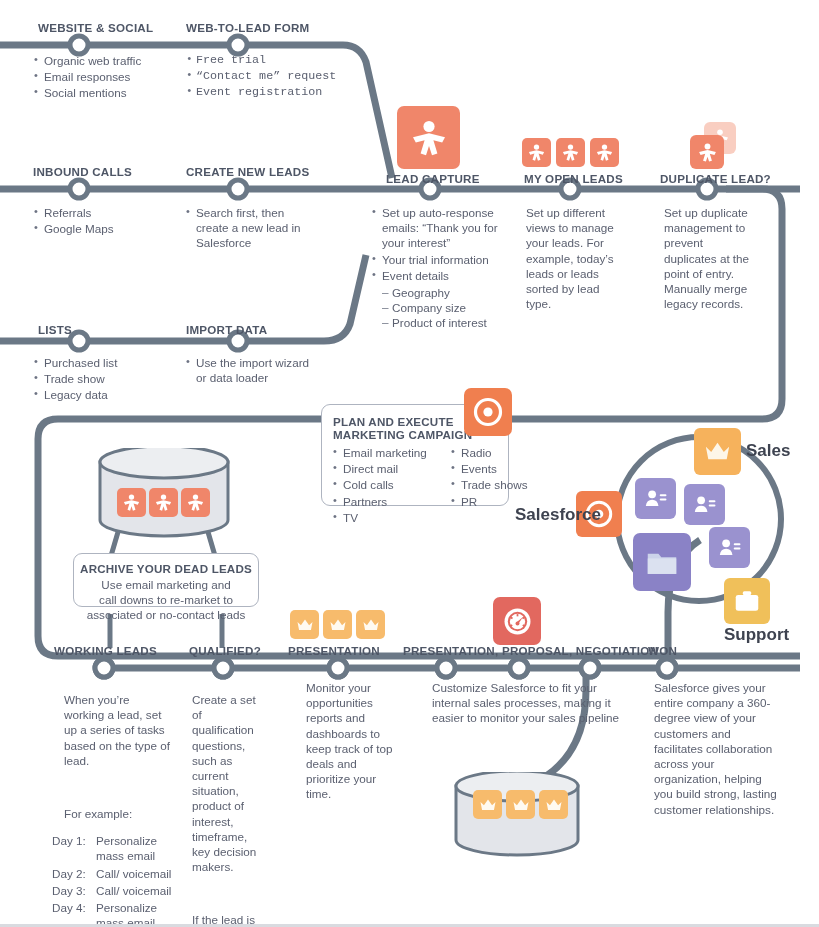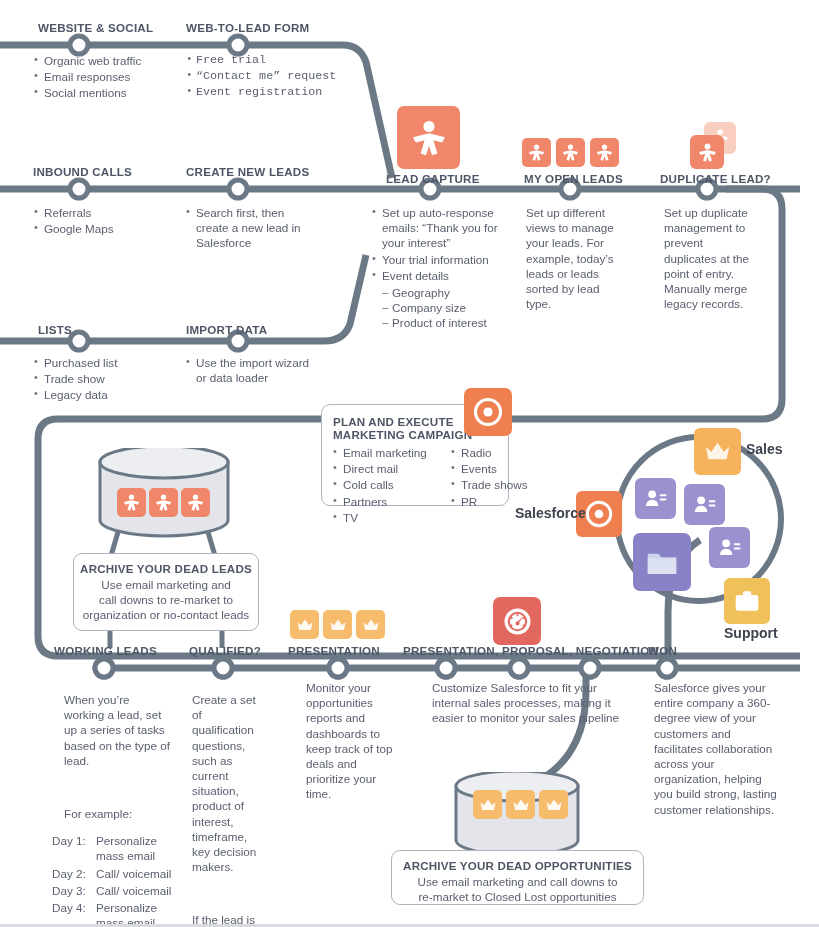--- a/index.html
+++ b/index.html
@@ -77,21 +77,21 @@
   .callout .hd{
     font-weight:bold;font-size:11.6px;letter-spacing:.2px;color:#4e5666;
   }
   .callout .bd{font-size:11.7px;line-height:15.2px;color:#5b6070;}
   .center{text-align:center;}
 
   .two-col{display:flex;gap:14px;}
   .two-col ul{min-width:104px;}
 
   
-  .minilabel{font-weight:bold;font-size:14px;color:#3e4350;white-space:nowrap;}
+  .minilabel{font-weight:bold;font-size:17px;color:#3e4350;white-space:nowrap;}
 </style>
 </head>
 <body>
 
 <div id="canvas">
 
   <svg class="paths" viewBox="0 0 819 927">
     <g fill="none" stroke="#6b7886" stroke-width="7" stroke-linecap="butt">
 
       <path d="M0,45 H343 Q360,45 366,62 L392,178"></path>
@@ -300,26 +300,26 @@
         </svg>
     </div>
     <div class="sq" style="width:29px;height:29px;background:#f0866a;border-radius:5px;">
       <svg width="19" height="19" viewBox="0 0 40 40">
           <circle cx="20" cy="8.5" r="5.6" fill="#fff"></circle>
           <path d="M20 15.2 L36 19.2 L33.2 24.6 L24.4 22.2 L28.4 35.5 L23 37.2 L20 28 L17 37.2 L11.6 35.5 L15.6 22.2 L6.8 24.6 L4 19.2 Z" fill="#fff"></path>
         </svg>
     </div>
   </div>
 
-  <div class="abs callout center" style="left:73px;top:553px;width:186px;height:78px;padding:8px 6px 0 6px;">
+  <div class="abs callout center" style="left:73px;top:553px;width:186px;height:54px;padding:8px 6px 0 6px;">
     <div class="hd">ARCHIVE YOUR DEAD LEADS</div>
     <div class="bd" style="margin-top:2px;">
       <div>Use email marketing and</div>
       <div>call downs to re-market to</div>
-      <div>organization or no-contact leads</div>
+      <div>associated or no-contact leads</div>
     </div>
   </div>
 
   <div class="abs icon-row" style="left:290px;top:610px;gap:4px;">
     <div class="sq" style="width:29px;height:29px;background:#f7bb6c;border-radius:5px;">
       <svg width="20" height="20" viewBox="0 0 32 32">
           <path d="M4,11 L9.5,16.5 L16,7 L22.5,16.5 L28,11 L25.5,24 L6.5,24 Z" fill="#fffaf1"></path>
         </svg>
     </div>
     <div class="sq" style="width:29px;height:29px;background:#f7bb6c;border-radius:5px;">
@@ -408,27 +408,20 @@
           <path d="M4,11 L9.5,16.5 L16,7 L22.5,16.5 L28,11 L25.5,24 L6.5,24 Z" fill="#fffaf1"></path>
         </svg>
     </div>
     <div class="sq" style="width:29px;height:29px;background:#f7bb6c;border-radius:5px;">
       <svg width="20" height="20" viewBox="0 0 32 32">
           <path d="M4,11 L9.5,16.5 L16,7 L22.5,16.5 L28,11 L25.5,24 L6.5,24 Z" fill="#fffaf1"></path>
         </svg>
     </div>
   </div>
 
-  <div class="abs callout center" style="left:391px;top:850px;width:253px;height:55px;padding:8px 6px 0 6px;">
-    <div class="hd">ARCHIVE YOUR DEAD OPPORTUNITIES</div>
-    <div class="bd" style="margin-top:2px;">
-      <div>Use email marketing and call downs to</div>
-      <div>re-market to Closed Lost opportunities</div>
-    </div>
-  </div>
 
   <div class="abs sq" style="left:694px;top:428px;width:47px;height:47px;background:#f6b25c;border-radius:6px;">
     <svg width="31" height="31" viewBox="0 0 32 32">
         <path d="M4,11 L9.5,16.5 L16,7 L22.5,16.5 L28,11 L25.5,24 L6.5,24 Z" fill="#fdf6e8"></path>
       </svg>
   </div>
   <div class="abs minilabel" style="left:746px;top:441px;">Sales</div>
 
   <div class="abs sq" style="left:576px;top:491px;width:46px;height:46px;background:#f07f4f;border-radius:6px;">
     <svg width="30" height="30" viewBox="0 0 32 32">

